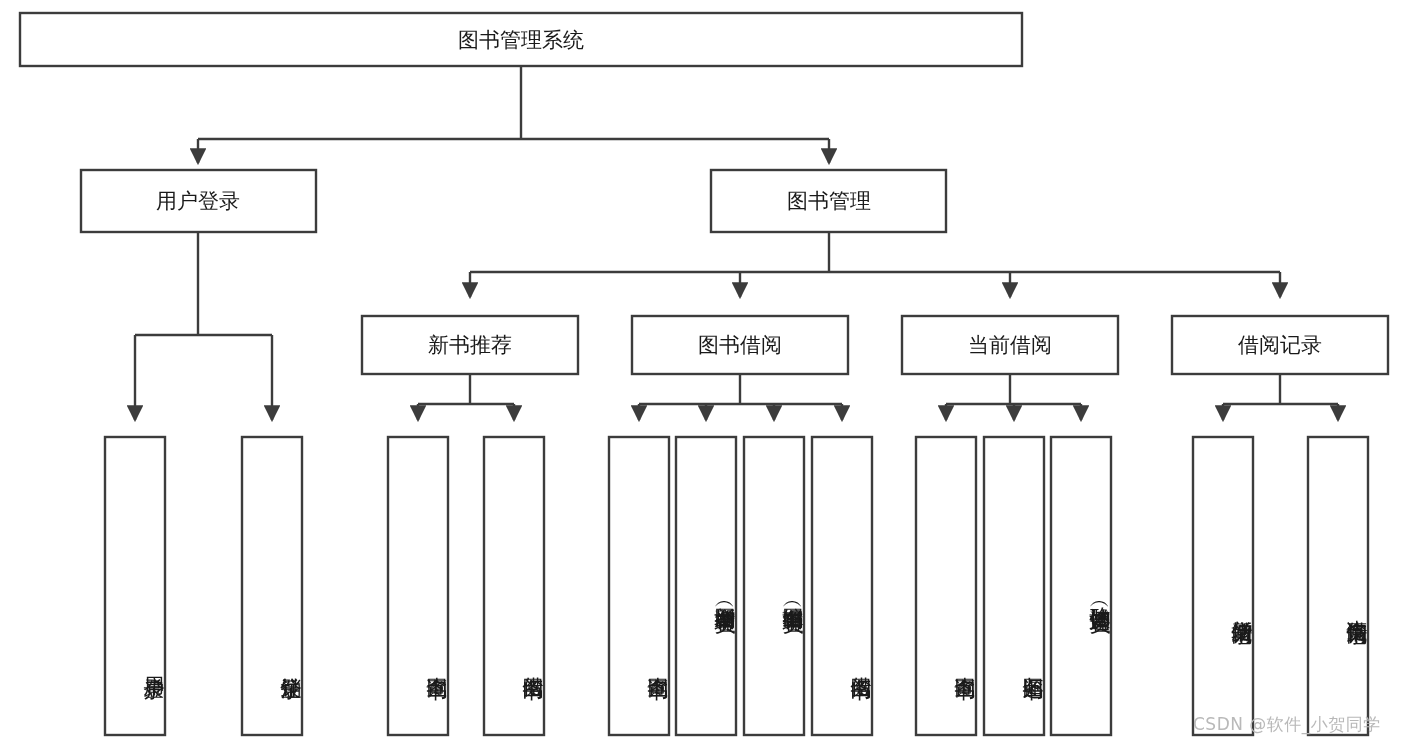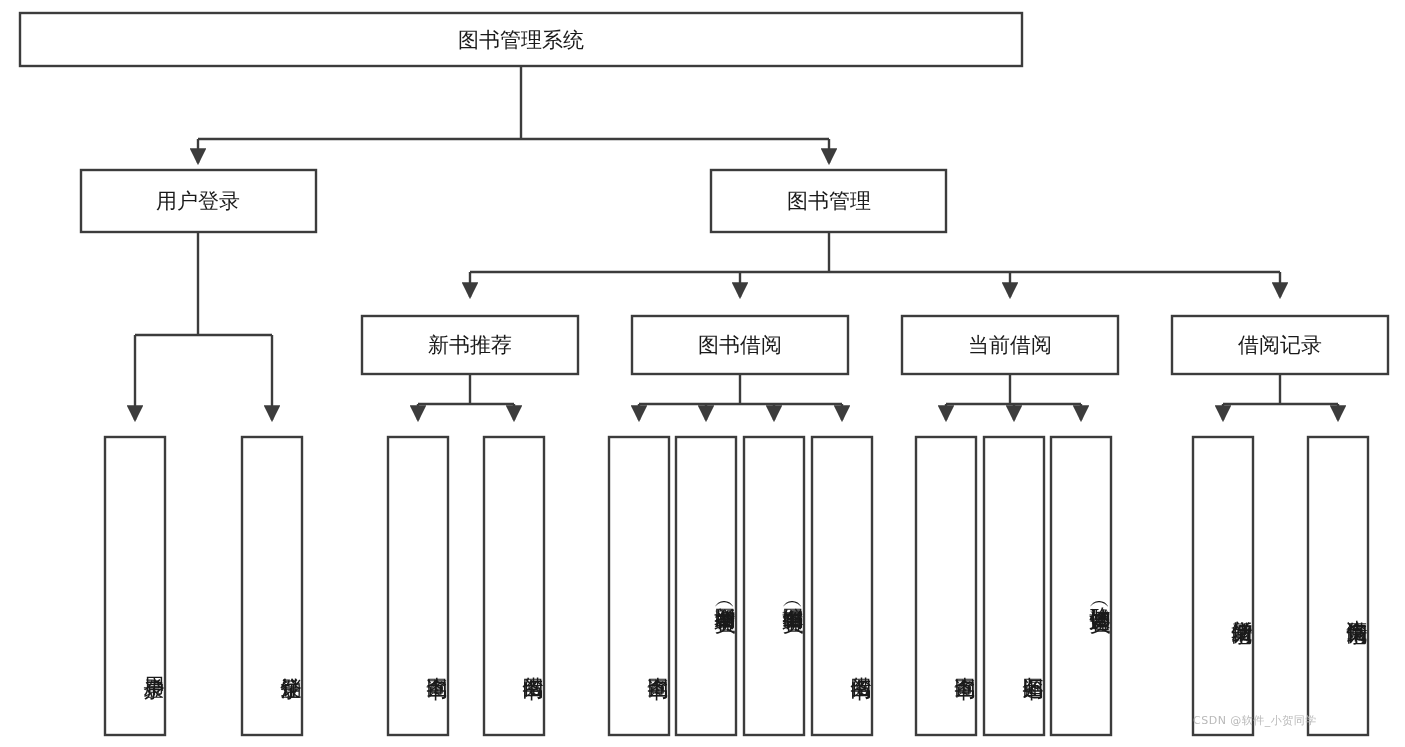--- a/index.html
+++ b/index.html
@@ -60,21 +60,21 @@
     color: #1a1a1a;
     letter-spacing: 1px;
     white-space: nowrap;
     pointer-events: none;
   }
   .watermark {
     position: absolute;
     left: 1193px;
     top: 713px;
     font-family: "DejaVu Sans", "Liberation Sans", sans-serif;
-    font-size: 11px;
+    font-size: 17px;
     color: #b9b9b9;
     white-space: nowrap;
     letter-spacing: 0.5px;
   }
 </style>
 </head>
 <body>
 
 <div id="diagram-root">
 

